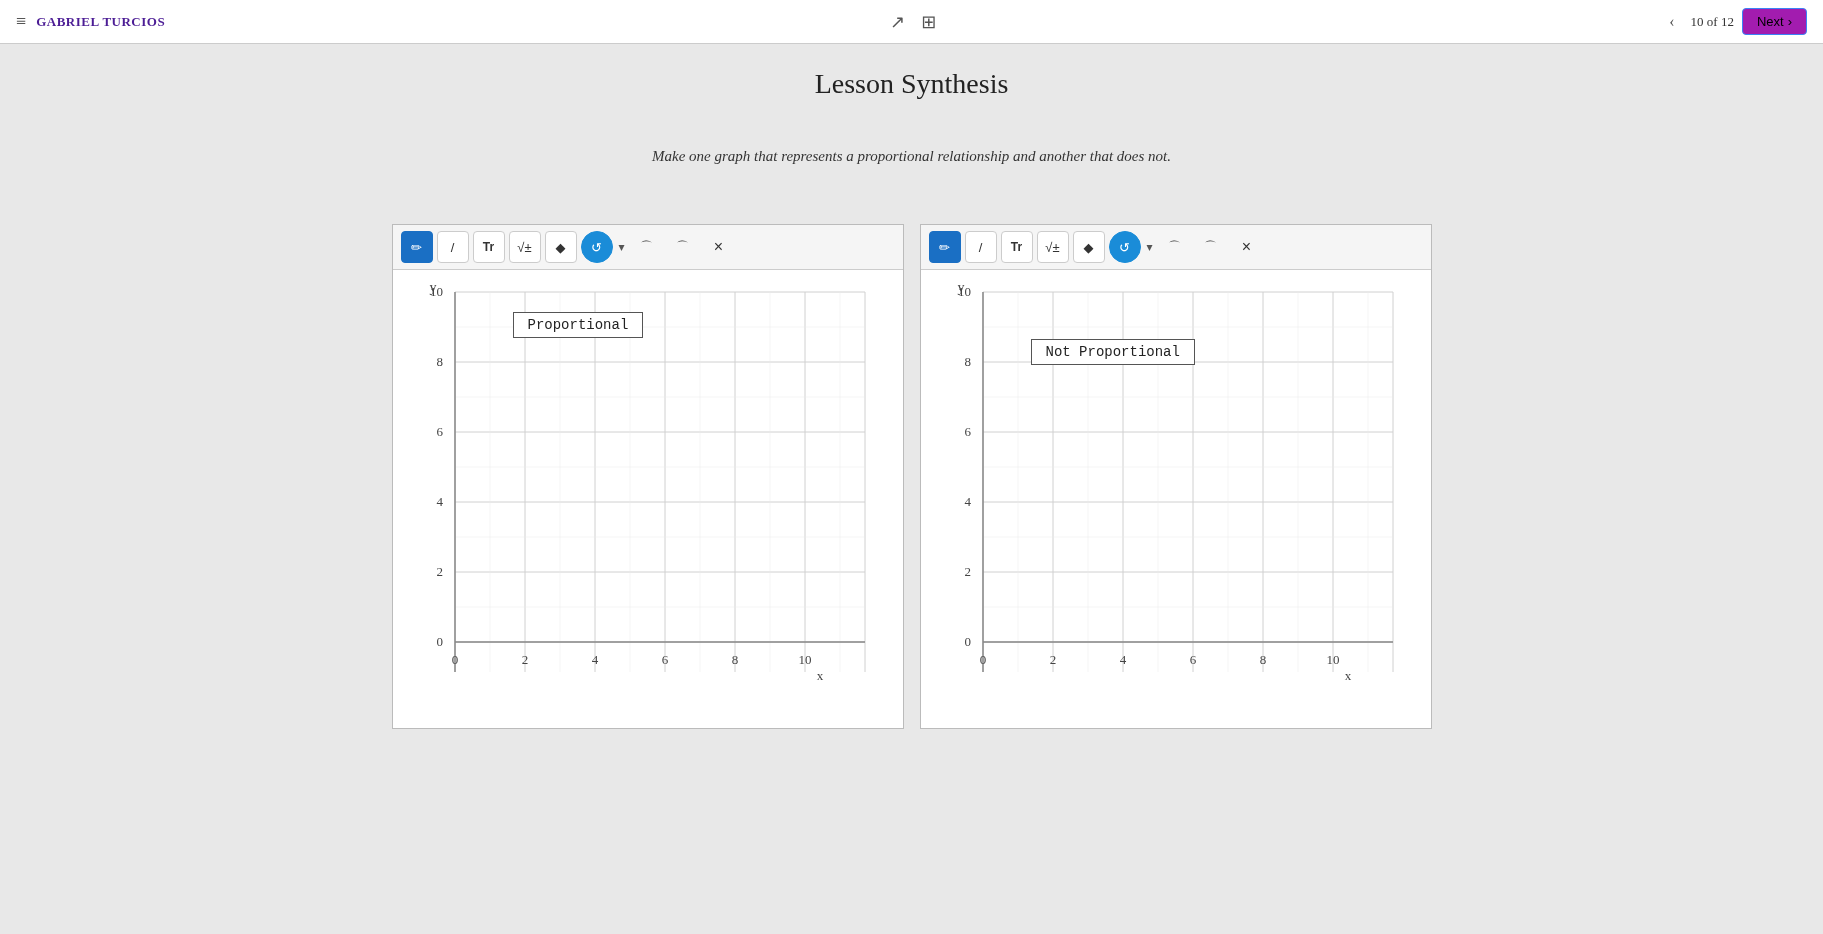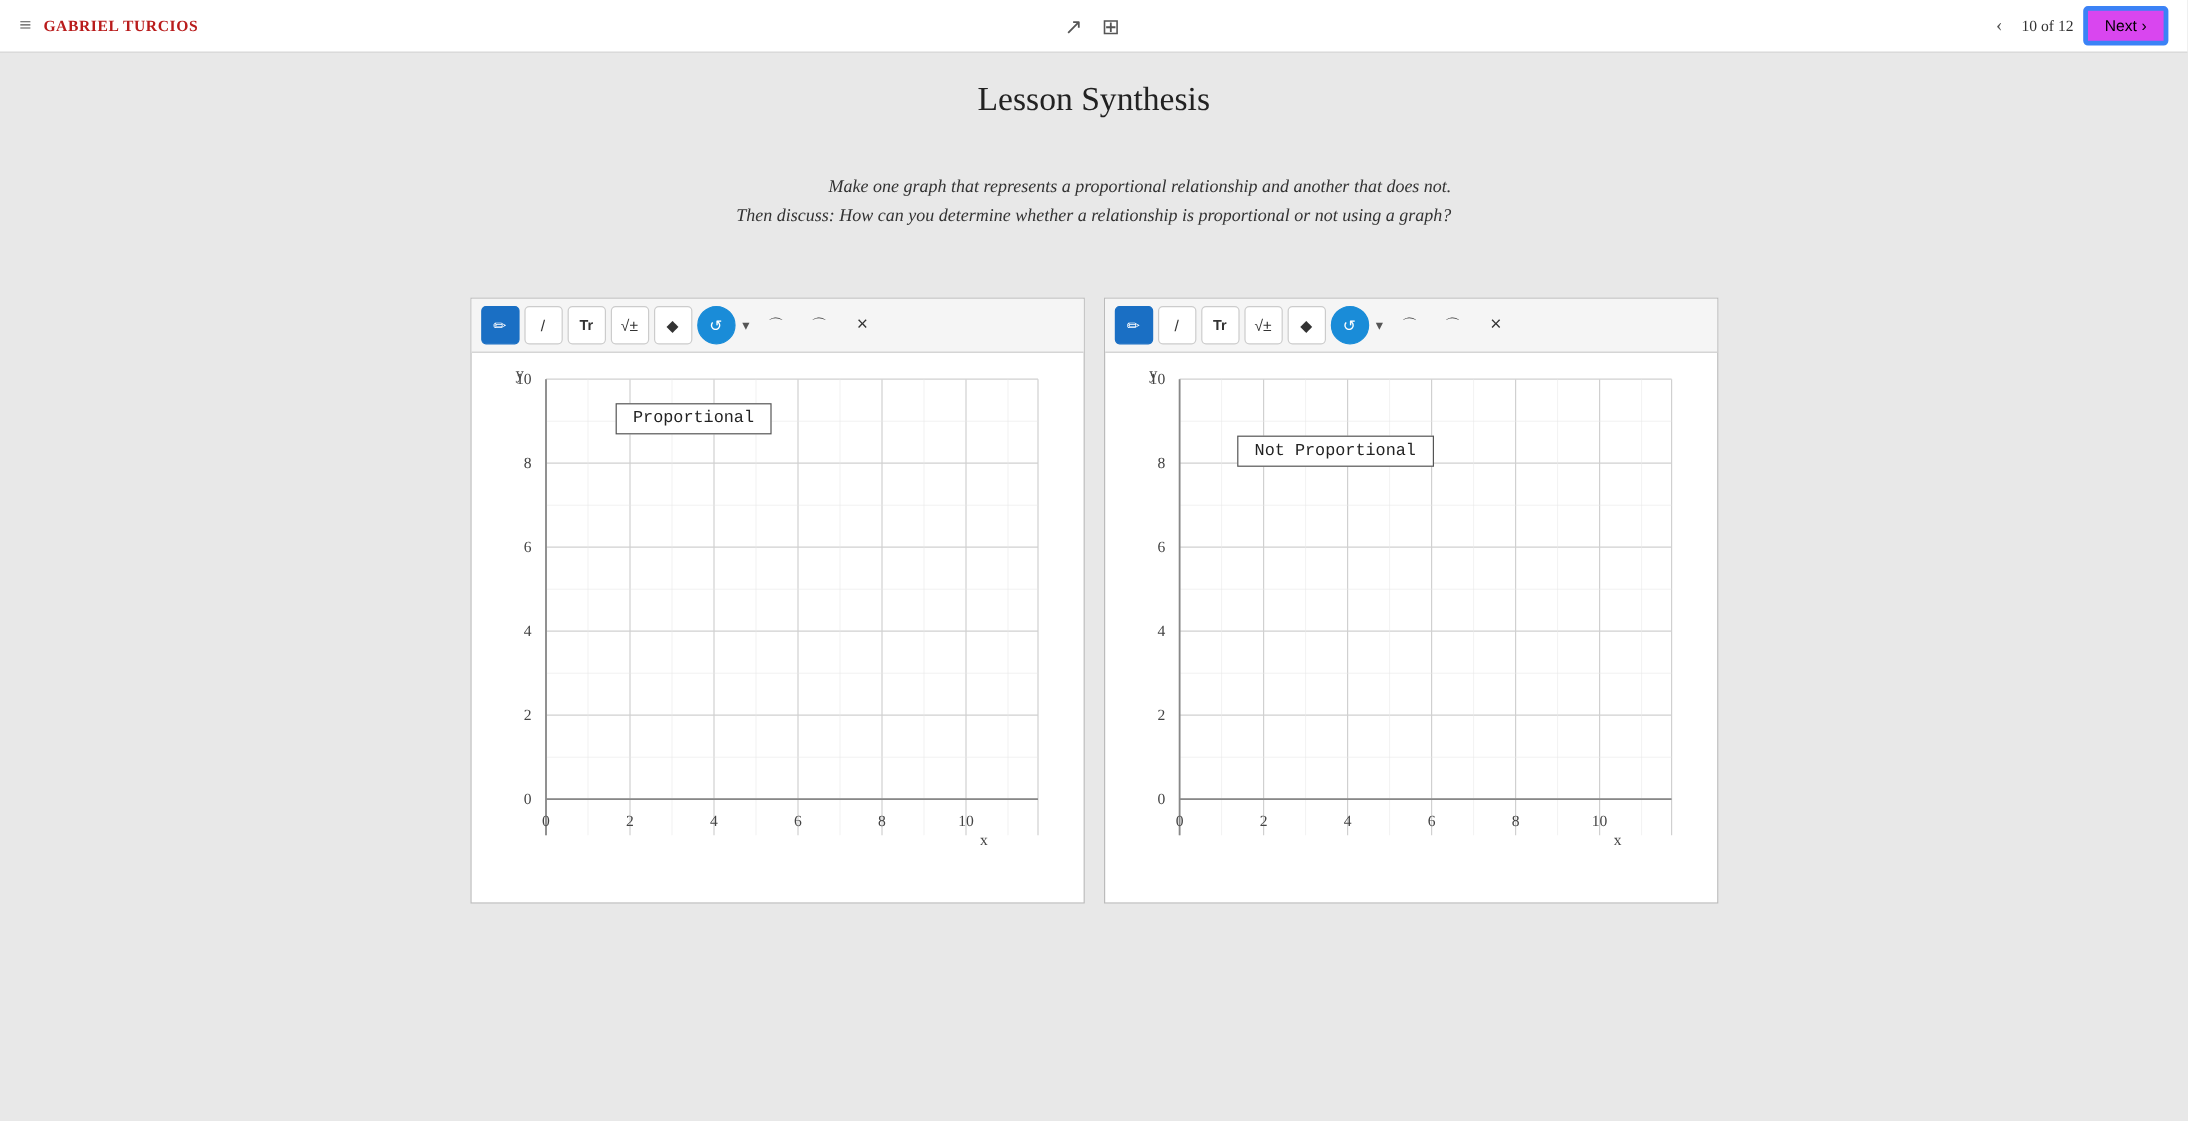--- a/index.html
+++ b/index.html
@@ -28,21 +28,21 @@
       gap: 10px;
     }
     .hamburger {
       font-size: 18px;
       color: #555;
       cursor: pointer;
     }
     .topbar-username {
       font-size: 13px;
       font-weight: bold;
-      color: #b91c1c;
+      color: #4c1d95;
       letter-spacing: 0.5px;
     }
     .topbar-center {
       display: flex;
       align-items: center;
       gap: 16px;
     }
     .topbar-icon {
       font-size: 18px;
       color: #555;
@@ -57,22 +57,22 @@
       font-size: 16px;
       color: #555;
       cursor: pointer;
       padding: 4px 8px;
     }
     .page-indicator {
       font-size: 13px;
       color: #333;
     }
     .next-btn {
-      background: #d946ef;
-      border: 4px solid #3b82f6;
+      background: #a21caf;
+      border: 1px solid #3b82f6;
       border-radius: 4px;
       padding: 5px 14px;
       font-size: 13px;
       cursor: pointer;
       display: flex;
       align-items: center;
       gap: 4px;
     }
 
     
@@ -200,21 +200,20 @@
       <span>Next</span>
       <span>›</span>
     </button>
   </div>
 </div>
 
 <div class="main-content">
   <h1 class="lesson-title">Lesson Synthesis</h1>
   <div class="lesson-description">
     <div>Make one graph that represents a proportional relationship and another that does not.</div>
-    <div>Then discuss: How can you determine whether a relationship is proportional or not using a graph?</div>
   </div>
 
   <div class="graphs-container">
 
     <div class="graph-panel">
 
       <div class="toolbar">
         <button class="tool-btn active">✏</button>
         <button class="tool-btn">/</button>
         <button class="tool-btn tool-btn-text">Tr</button>

